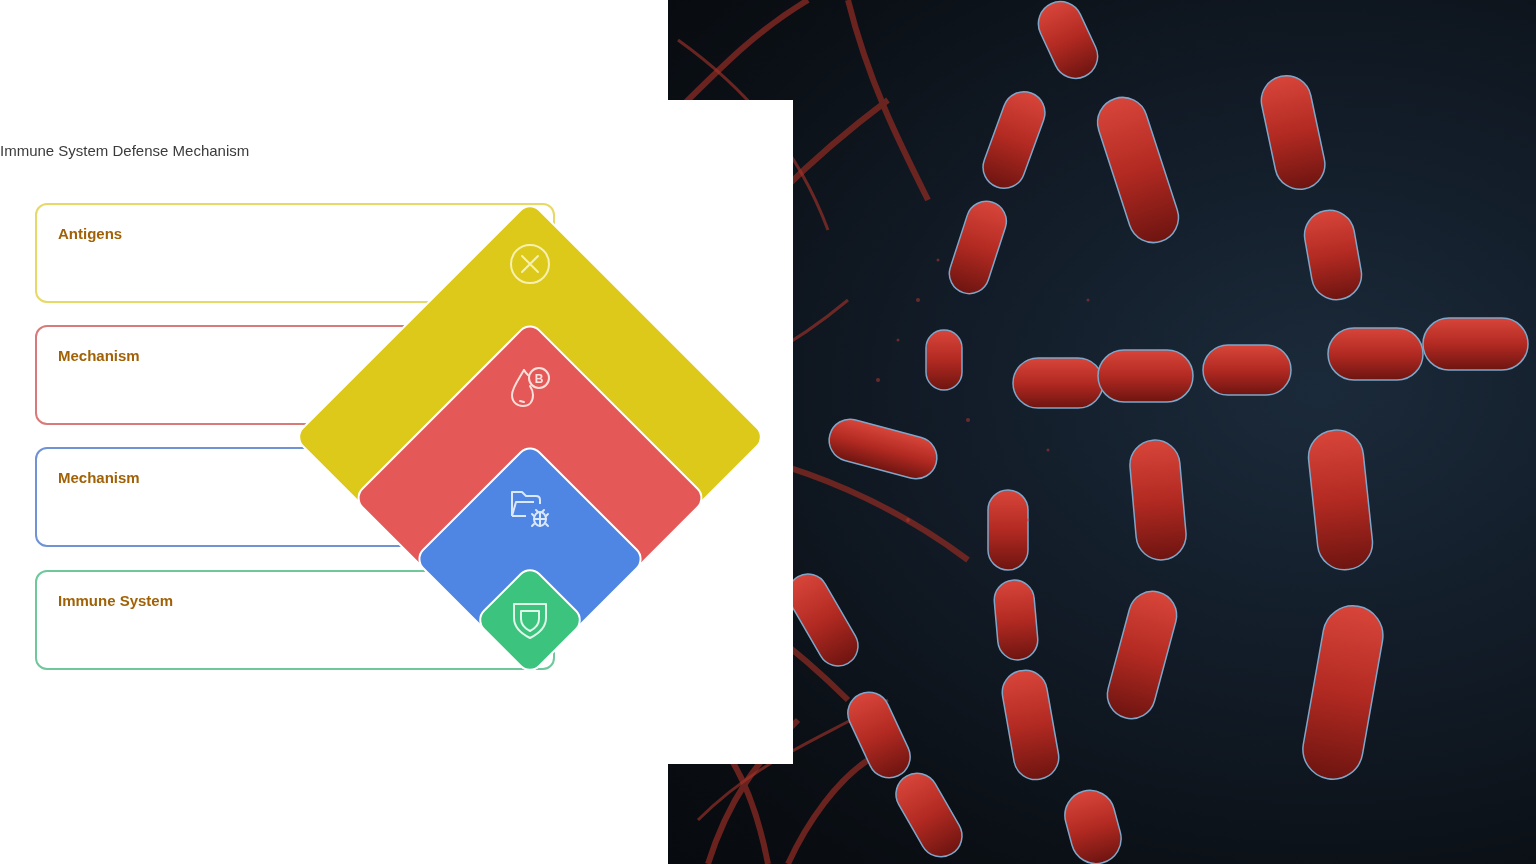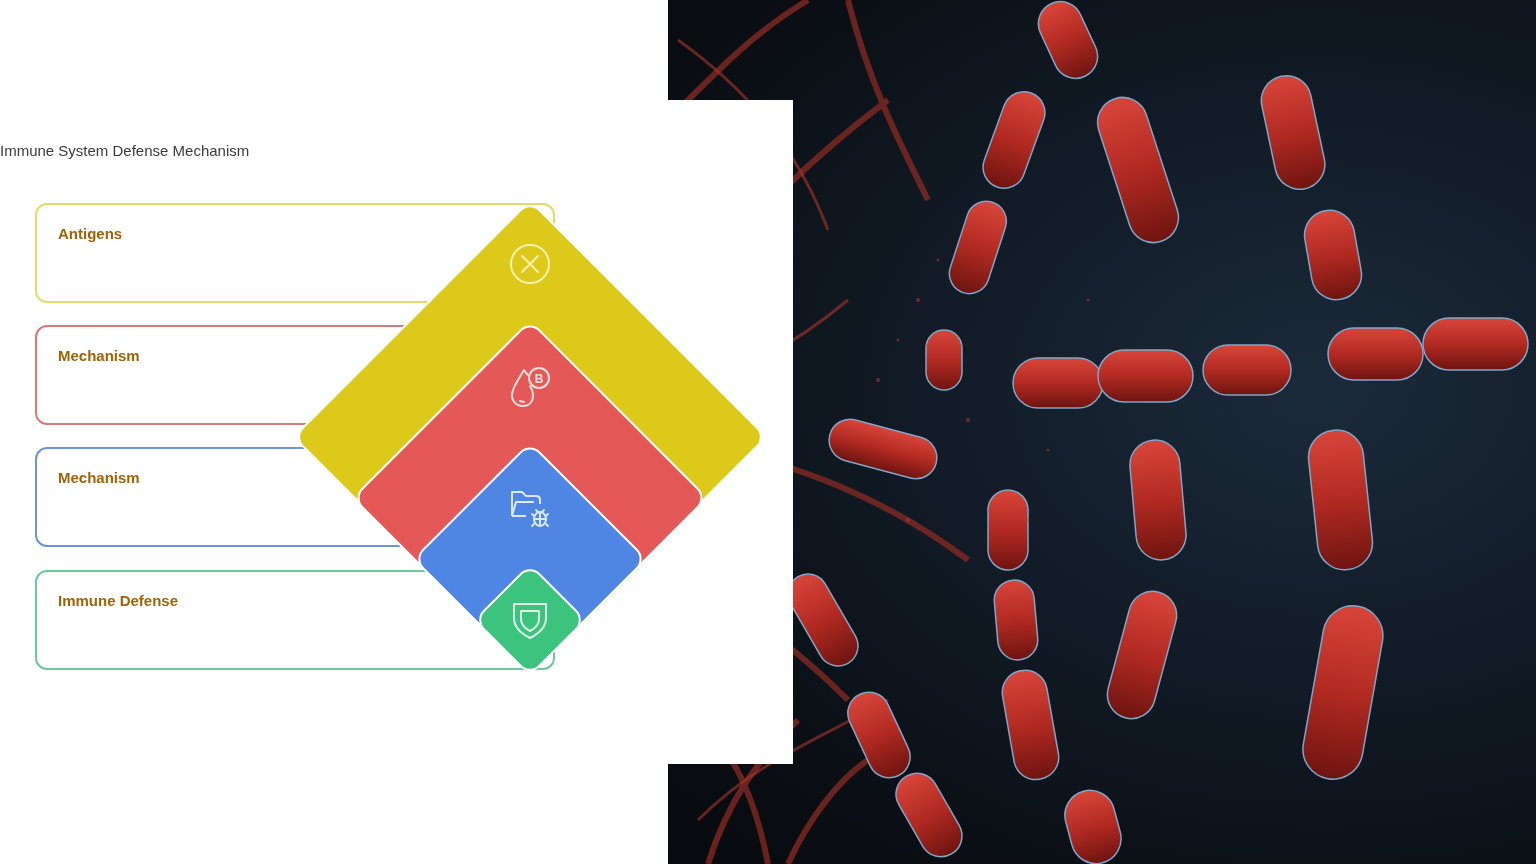--- a/index.html
+++ b/index.html
@@ -95,21 +95,21 @@
 <div class="card" style="top:203px;border-color:#e6d968;">
   <span class="label">Antigens</span>
 </div>
 <div class="card" style="top:325px;border-color:#d97a7a;">
   <span class="label">Mechanism</span>
 </div>
 <div class="card" style="top:447px;border-color:#6f93d4;">
   <span class="label">Mechanism</span>
 </div>
 <div class="card" style="top:570px;border-color:#6fc79c;">
-  <span class="label">Immune Defense</span>
+  <span class="label">Immune System</span>
 </div>
 
 <div class="diamond" style="left:362px;top:269px;width:336px;height:336px;background:#dcc91a;border:2px solid #fff;"></div>
 <div class="diamond" style="left:404px;top:372px;width:252px;height:252px;background:#e55858;border:2px solid #fff;"></div>
 <div class="diamond" style="left:447px;top:476px;width:166px;height:166px;background:#4f86e3;border:2px solid #fff;"></div>
 <div class="diamond" style="left:490px;top:580px;width:80px;height:80px;background:#3cc47f;border:2px solid #fff;"></div>
 
 <svg class="icon" style="left:508px;top:242px;" width="44" height="44" viewBox="0 0 44 44">
   <circle cx="22" cy="22" r="19" fill="none" stroke="#f7f0b0" stroke-width="2"></circle>
   <path d="M14 14 L30 30 M30 14 L14 30" stroke="#f7f0b0" stroke-width="2" stroke-linecap="round"></path>

